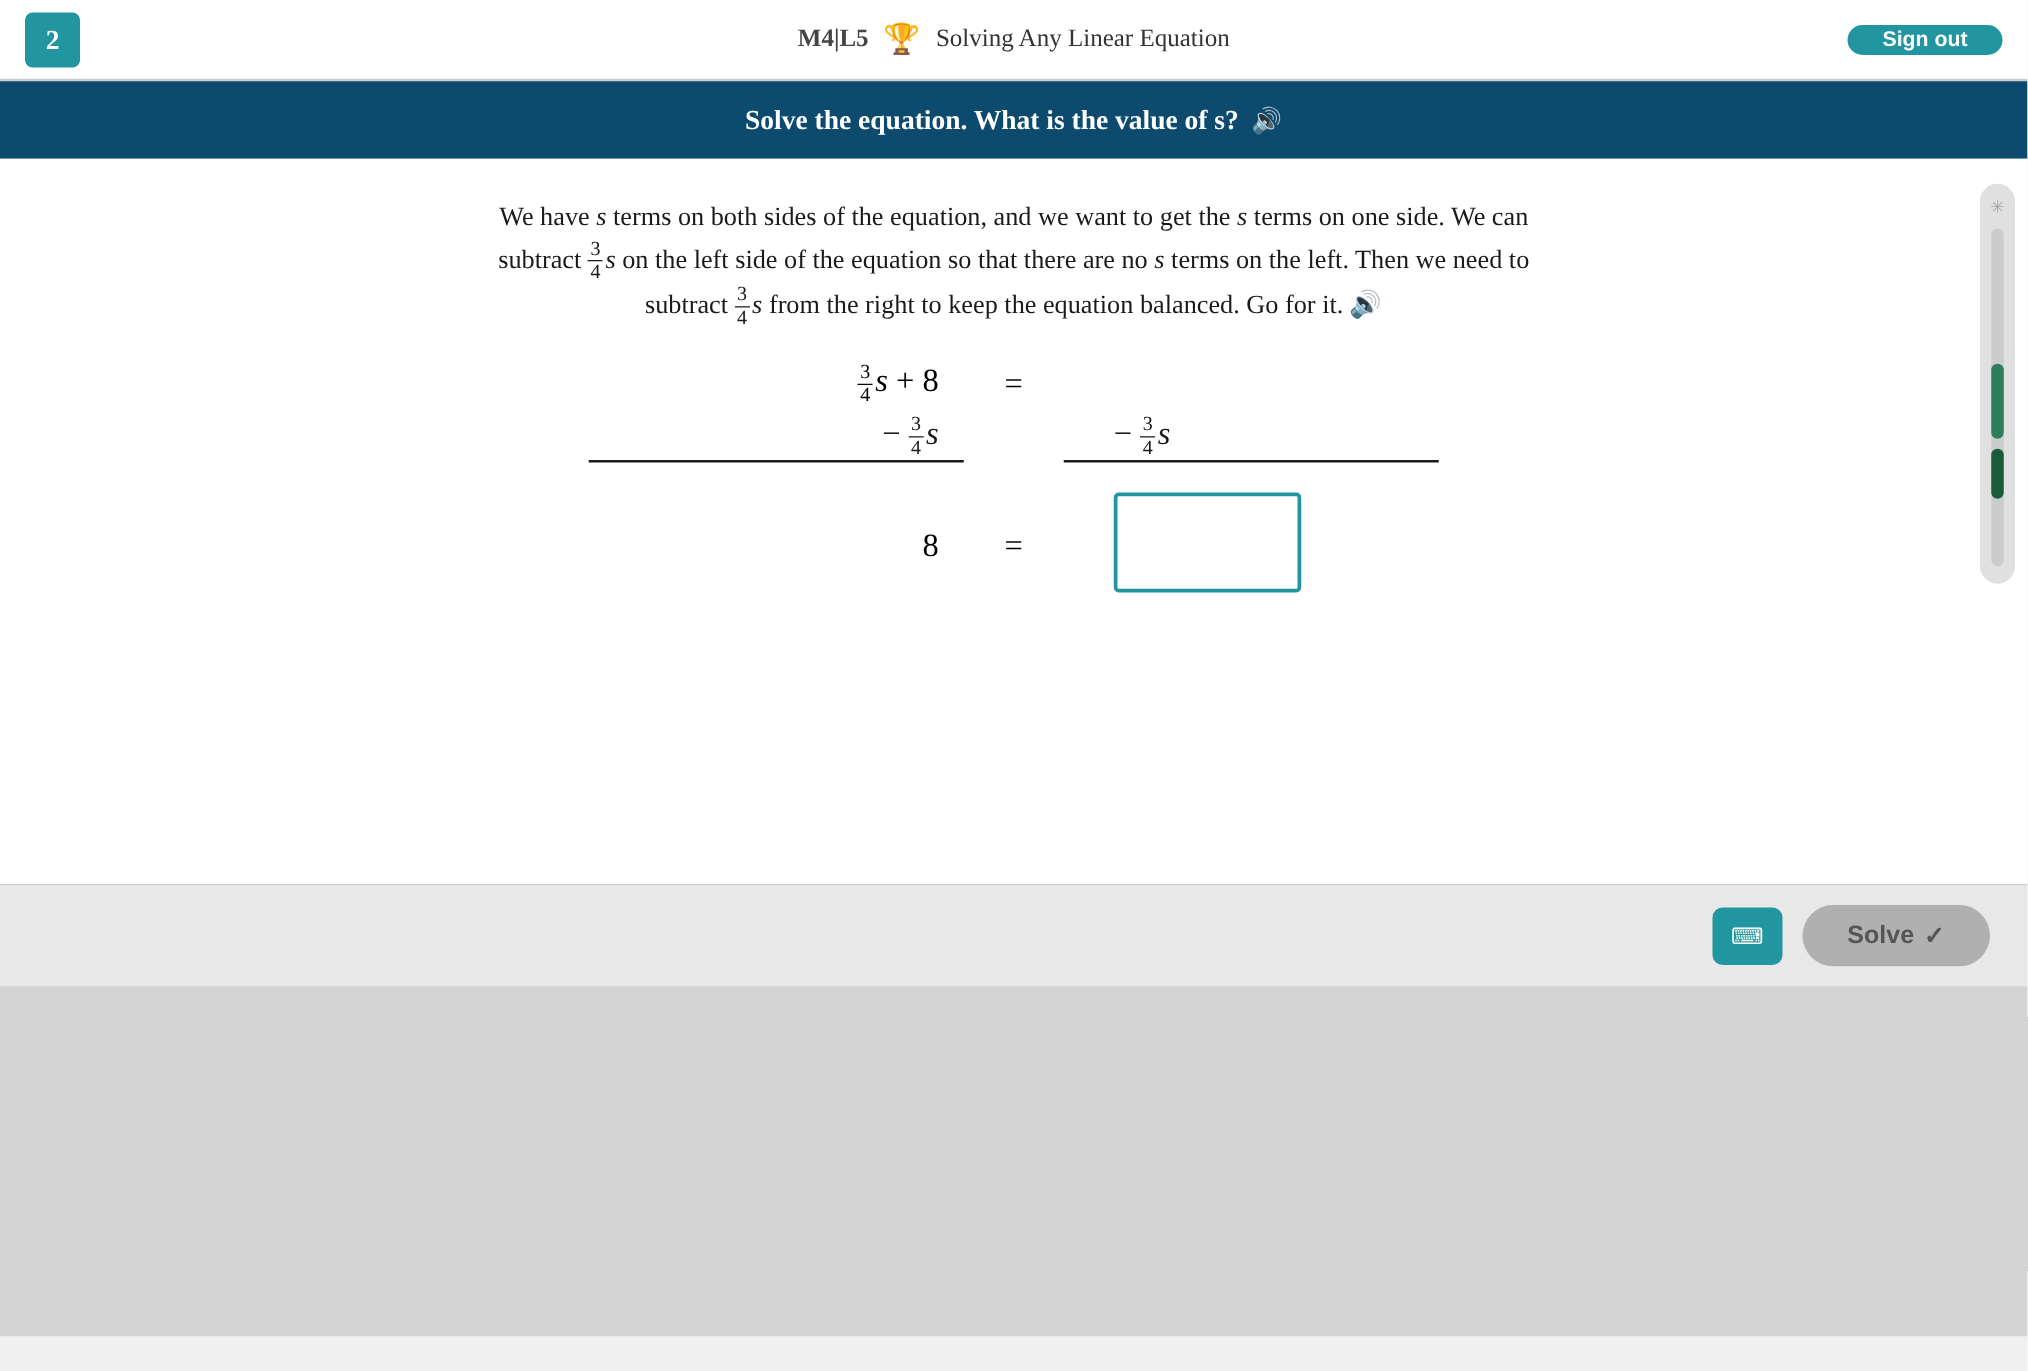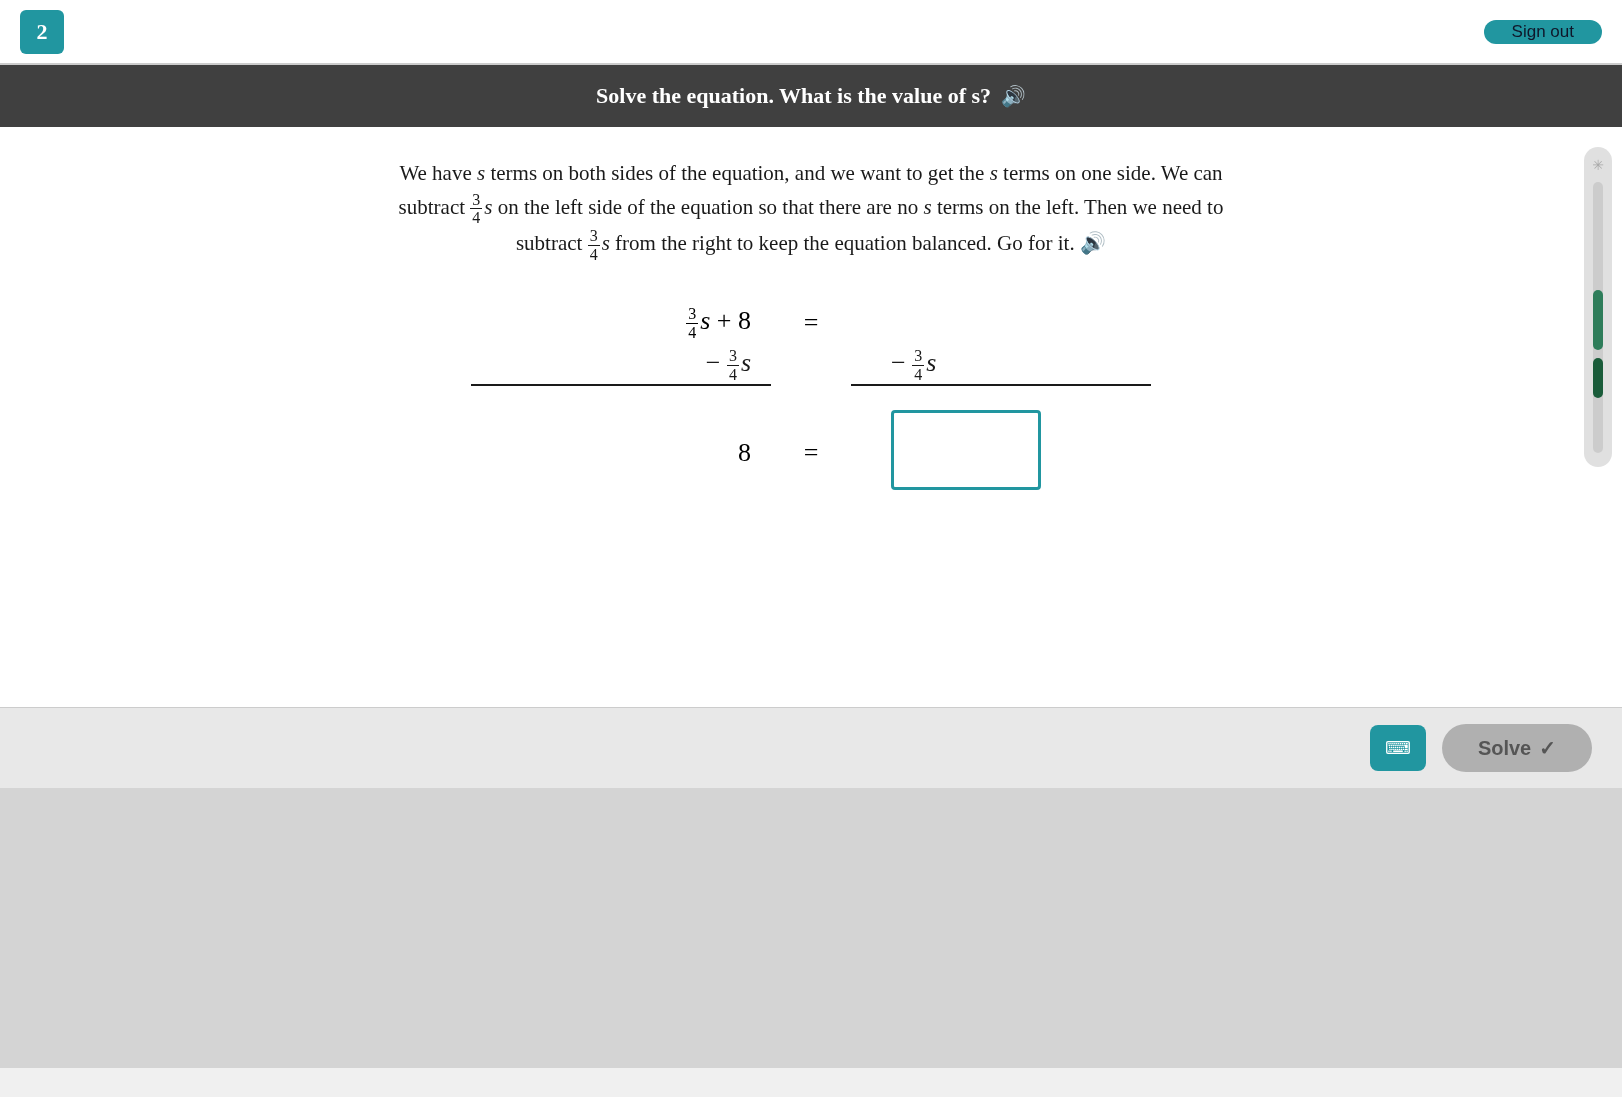--- a/index.html
+++ b/index.html
@@ -57,32 +57,32 @@
     .trophy-icon {
       color: #7b3fa0;
       font-size: 24px;
     }
     .lesson-title {
       font-size: 20px;
       color: #333;
     }
     .sign-out-btn {
       background: #2196a0;
-      color: #0f172a;
+      color: #ffffff;
       border: none;
       border-radius: 25px;
       padding: 2px 28px;
       font-size: 17px;
-      font-weight: 400;
+      font-weight: 700;
       cursor: pointer;
     }
 
     
     .question-banner {
-      background: #404040;
+      background: #0c4a6e;
       color: white;
       text-align: center;
       padding: 18px 24px;
       font-size: 22px;
       font-weight: 700;
       display: flex;
       align-items: center;
       justify-content: center;
       gap: 10px;
     }
@@ -96,21 +96,21 @@
       padding: 30px 60px 20px 60px;
       min-height: 580px;
       position: relative;
     }
 
     .instruction-text {
       font-size: 21px;
       color: #1a1a1a;
       text-align: center;
       line-height: 1.6;
-      margin-bottom: 42px;
+      margin-bottom: 26px;
       font-family: 'Georgia', serif;
     }
 
     
     .equation-area {
       display: flex;
       flex-direction: column;
       align-items: center;
       margin-top: 10px;
     }
@@ -302,20 +302,25 @@
 </head>
 <body>
 
 <div class="header">
   <div class="header-left">
     <div class="logo-icon">
       <span>2</span>
     </div>
   </div>
 
+  <div class="header-center">
+    <span class="lesson-badge">M4|L5</span>
+    <span class="trophy-icon">🏆</span>
+    <span class="lesson-title">Solving Any Linear Equation</span>
+  </div>
 
   <button class="sign-out-btn">Sign out</button>
 </div>
 
 <div class="question-banner">
   <span>Solve the equation. What is the value of s?</span>
   <span class="audio-icon">🔊</span>
 </div>
 
 <div class="main-content">

